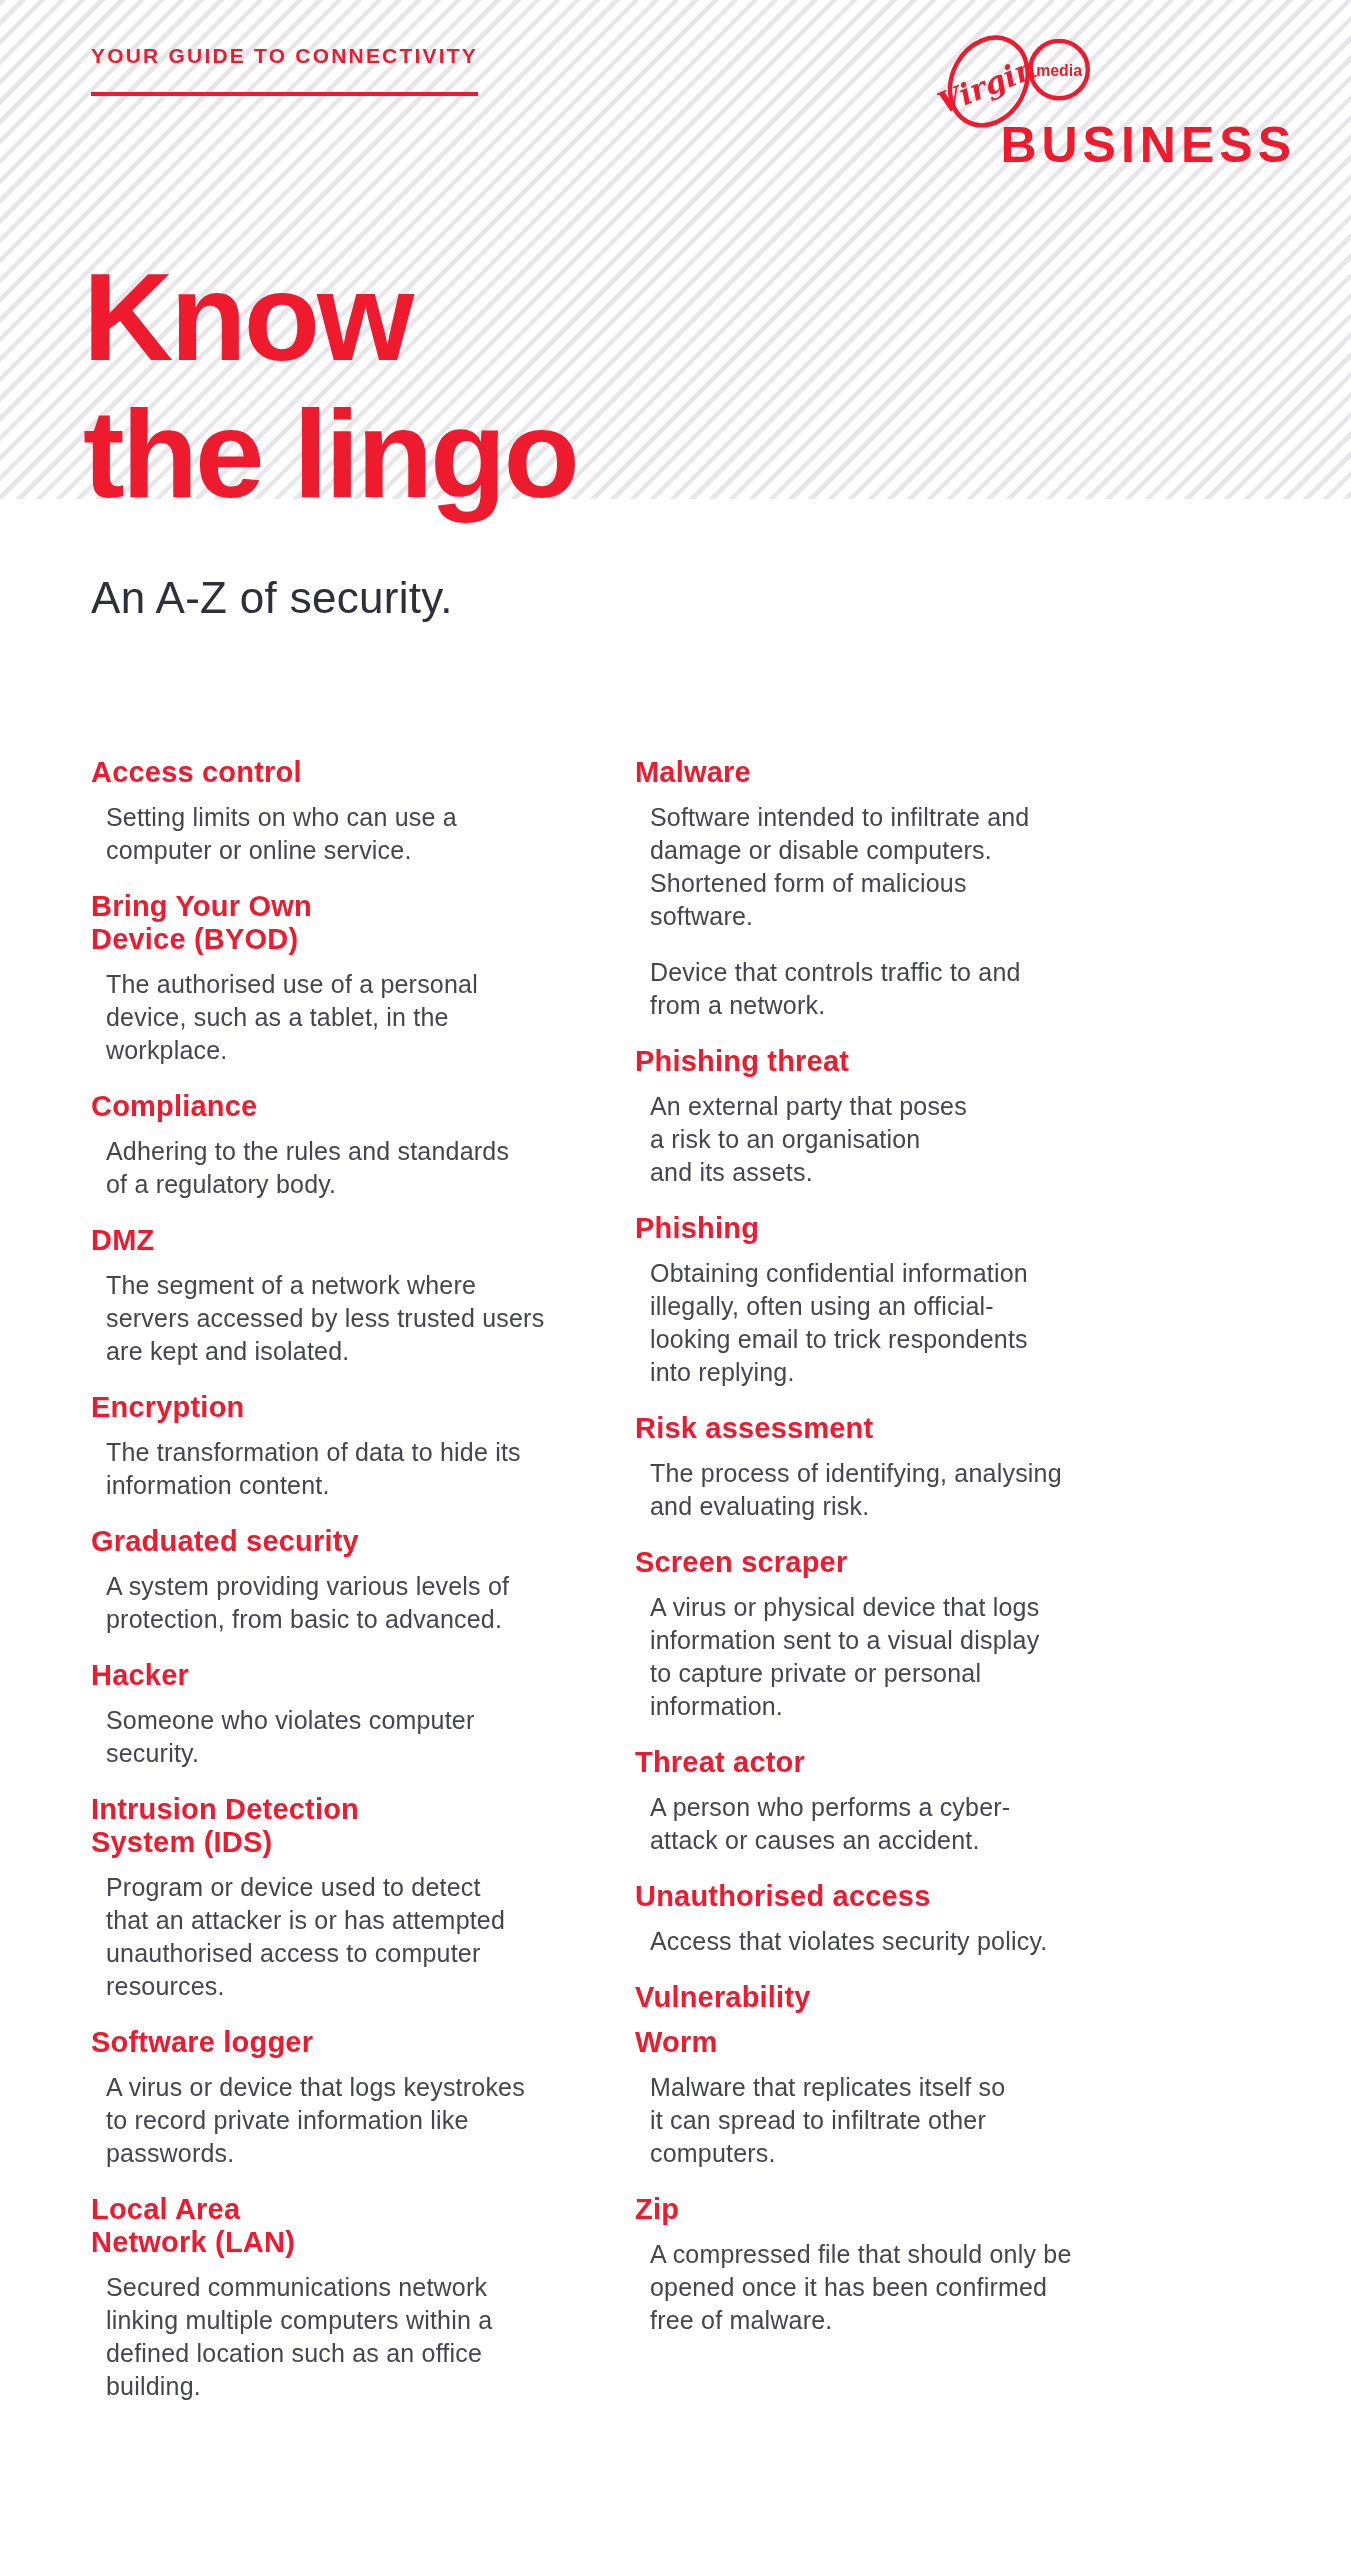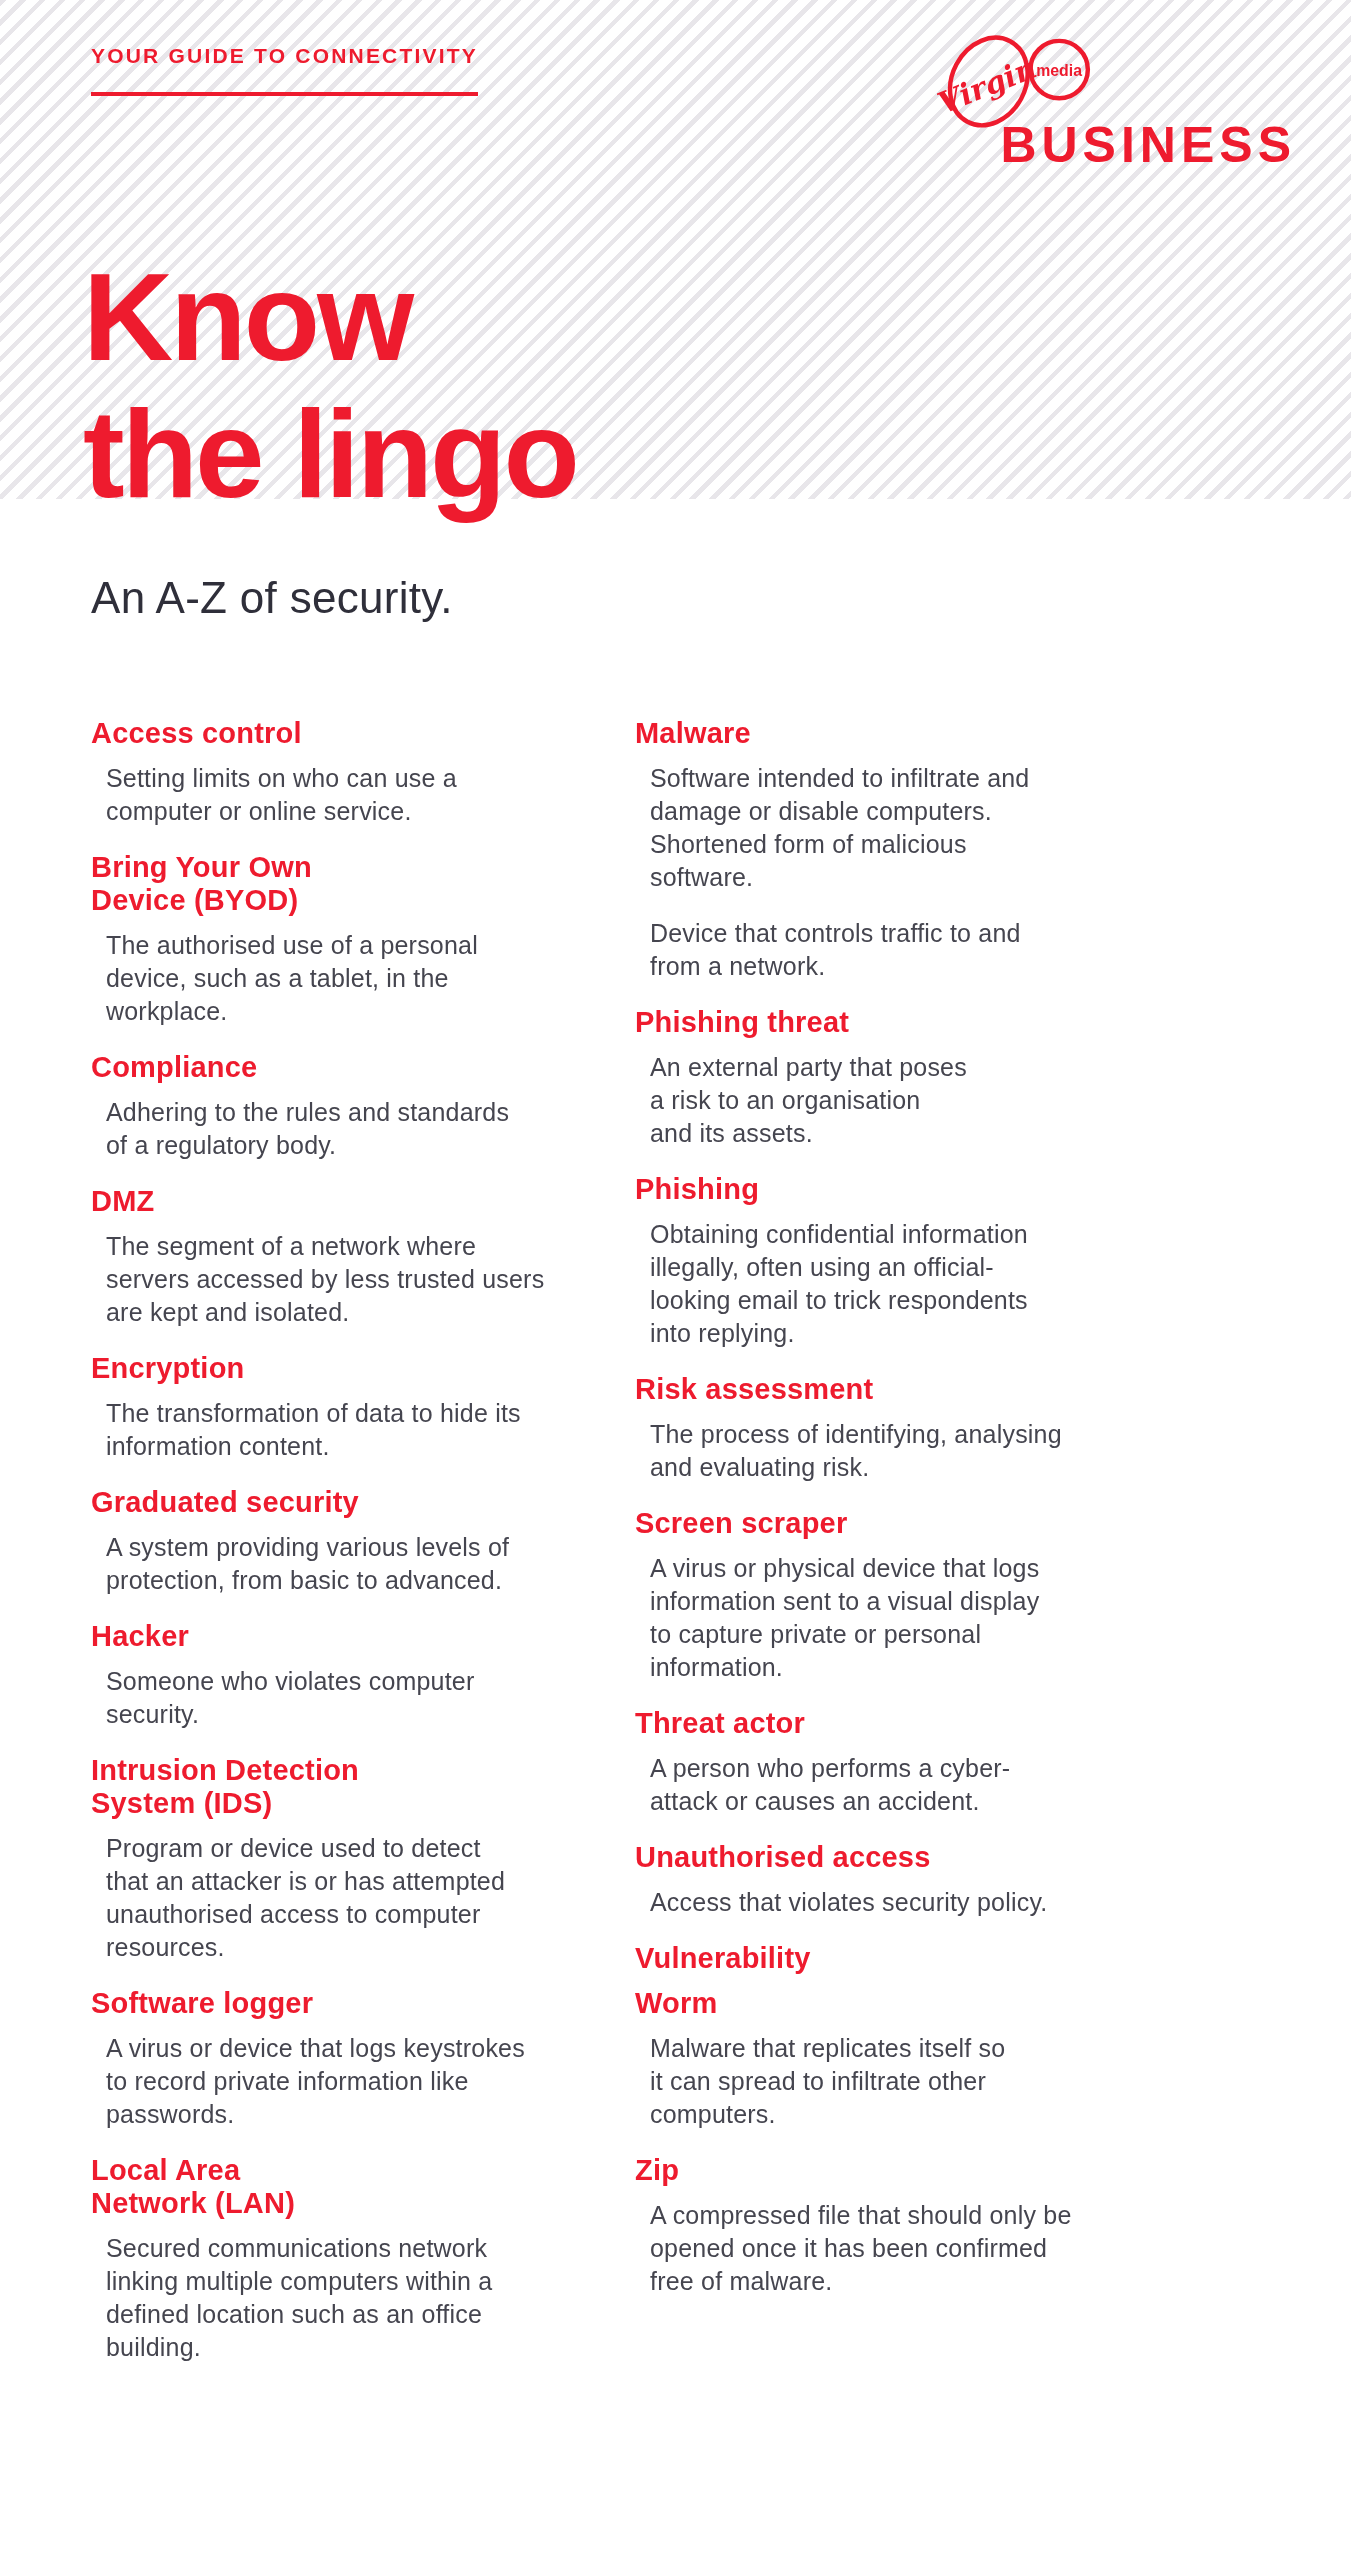--- a/index.html
+++ b/index.html
@@ -40,21 +40,21 @@
     position:absolute;left:83px;top:248px;margin:0;
     font-size:125px;line-height:137px;font-weight:700;letter-spacing:-3px;
     color:var(--red);
   }
   .subtitle{
     position:absolute;left:91px;top:573px;
     font-size:44px;font-weight:300;letter-spacing:0.3px;
     color:var(--ink);
   }
   .glossary{
-    position:absolute;left:91px;top:717px;width:1175px;
+    position:absolute;left:91px;top:756px;width:1175px;
     display:flex;gap:48px;align-items:flex-start;
   }
   .col{flex:0 0 496px;}
   .col.right{flex:0 0 531px;}
   .entry{margin:0;}
   .term{
     margin:0 0 12px 0;
     font-size:29px;line-height:33px;font-weight:700;letter-spacing:0.2px;
     color:var(--red);
     white-space:pre-line;

